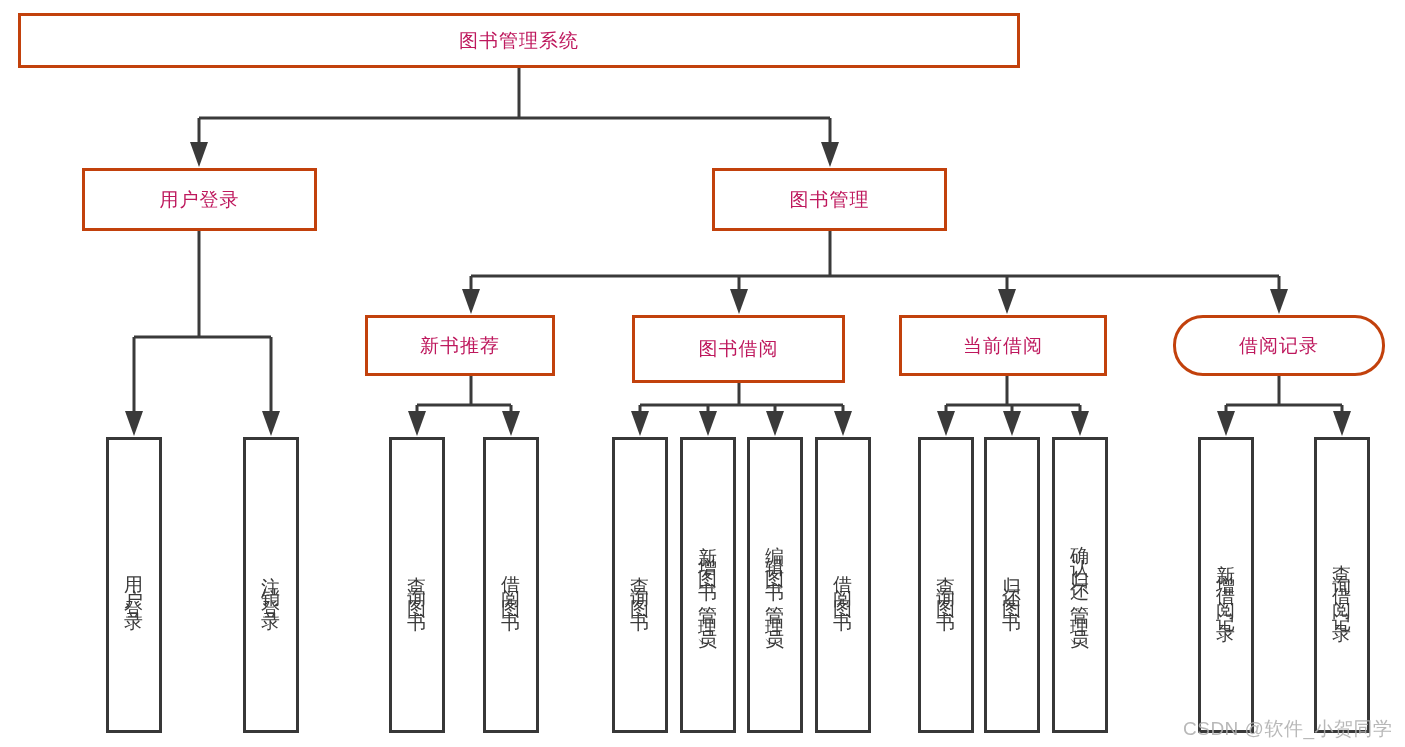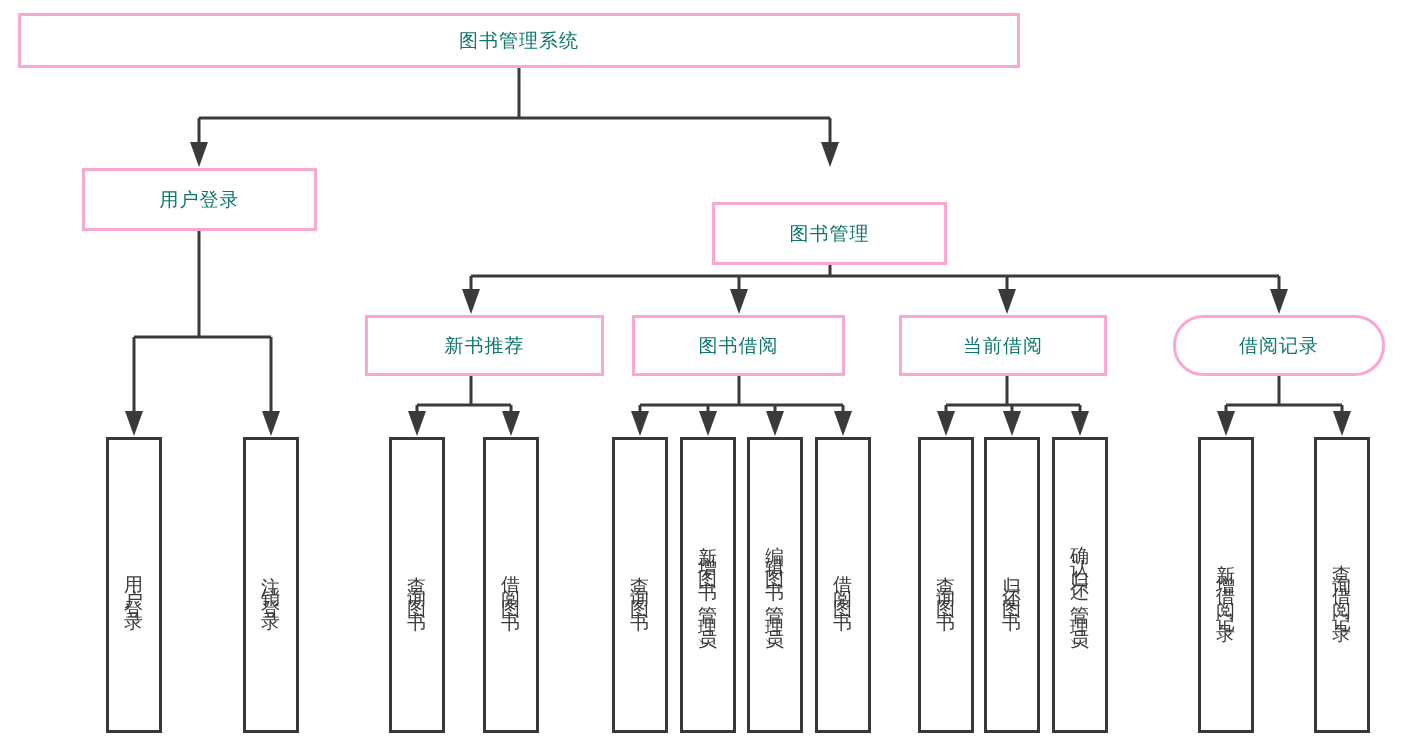--- a/index.html
+++ b/index.html
@@ -12,27 +12,27 @@
     font-family: "Liberation Sans", "DejaVu Sans", sans-serif;
   }
   .connectors {
     position: absolute;
     left: 0; top: 0;
     pointer-events: none;
   }
   .hbox {
     position: absolute;
     box-sizing: border-box;
-    border: 3px solid #f9a8d4;
+    border: 3px solid #c2410c;
     background: #ffffff;
     display: flex;
     align-items: center;
     justify-content: center;
     font-size: 19px;
-    color: #0f766e;
+    color: #be185d;
     letter-spacing: 1px;
   }
   .vbox {
     position: absolute;
     box-sizing: border-box;
     border: 3px solid #383838;
     background: #ffffff;
     display: flex;
     align-items: center;
     justify-content: center;
@@ -96,28 +96,28 @@
     </g>
   </svg>
 
   <div class="hbox" style="left:18px; top:13px; width:1002px; height:55px;">
     <span>图书管理系统</span>
   </div>
 
   <div class="hbox" style="left:82px; top:168px; width:235px; height:63px;">
     <span>用户登录</span>
   </div>
-  <div class="hbox" style="left:712px; top:168px; width:235px; height:63px;margin-top:34px;">
+  <div class="hbox" style="left:712px; top:168px; width:235px; height:63px;">
     <span>图书管理</span>
   </div>
 
-  <div class="hbox" style="left:365px; top:315px; width:239px; height:61px;">
+  <div class="hbox" style="left:365px; top:315px; width:190px; height:61px;">
     <span>新书推荐</span>
   </div>
-  <div class="hbox" style="left:632px; top:315px; width:213px; height:61px;">
+  <div class="hbox" style="left:632px; top:315px; width:213px; height:68px;">
     <span>图书借阅</span>
   </div>
   <div class="hbox" style="left:899px; top:315px; width:208px; height:61px;">
     <span>当前借阅</span>
   </div>
   <div class="hbox" style="left:1173px; top:315px; width:212px; height:61px;border-radius:30px;">
     <span>借阅记录</span>
   </div>
 
   <div class="vbox" style="left:106px; top:437px; width:56px; height:296px;">
@@ -157,14 +157,15 @@
     <span class="vtext">确认归还（管理员）</span>
   </div>
 
   <div class="vbox" style="left:1198px; top:437px; width:56px; height:296px;">
     <span class="vtext">新增借阅记录</span>
   </div>
   <div class="vbox" style="left:1314px; top:437px; width:56px; height:296px;">
     <span class="vtext">查询借阅记录</span>
   </div>
 
+  <div class="watermark">CSDN @软件_小贺同学</div>
 
 </div>
 
 </body></html>

